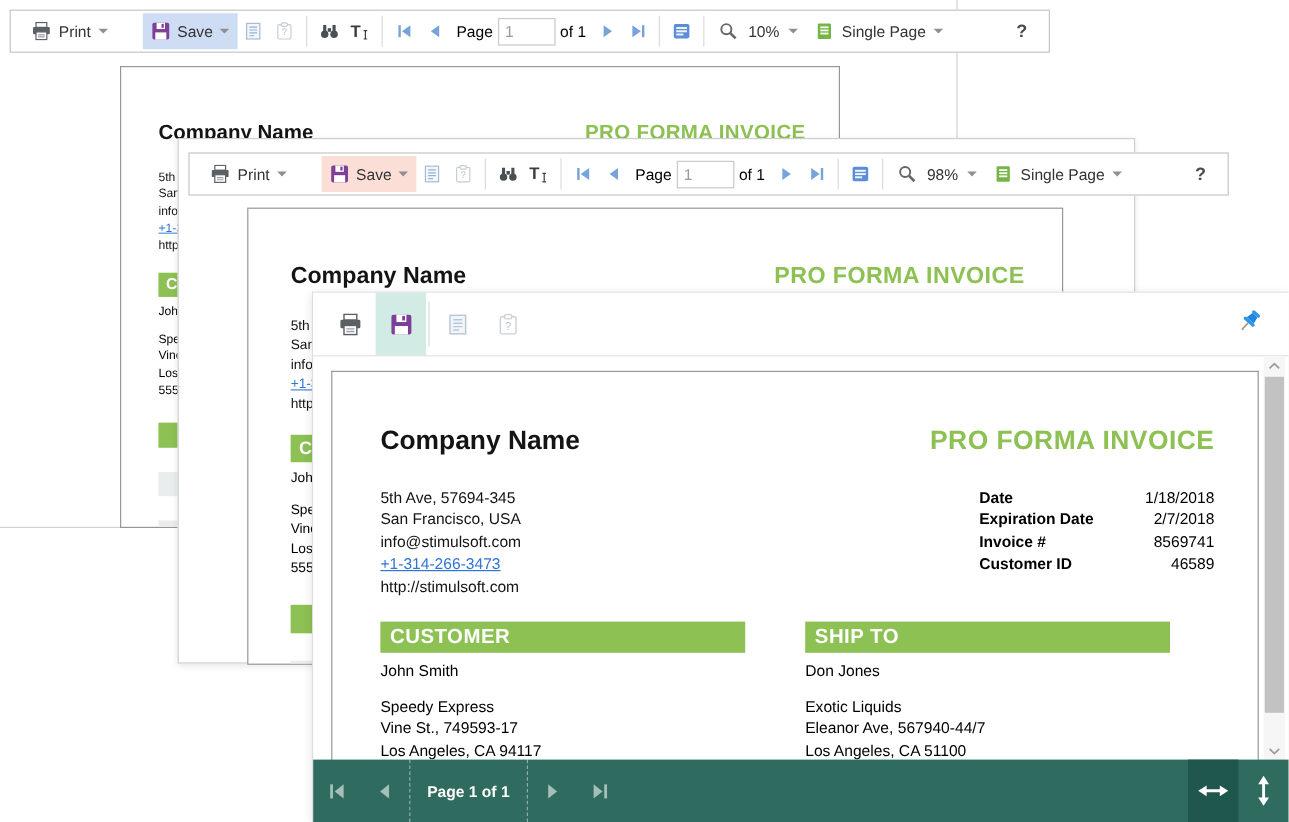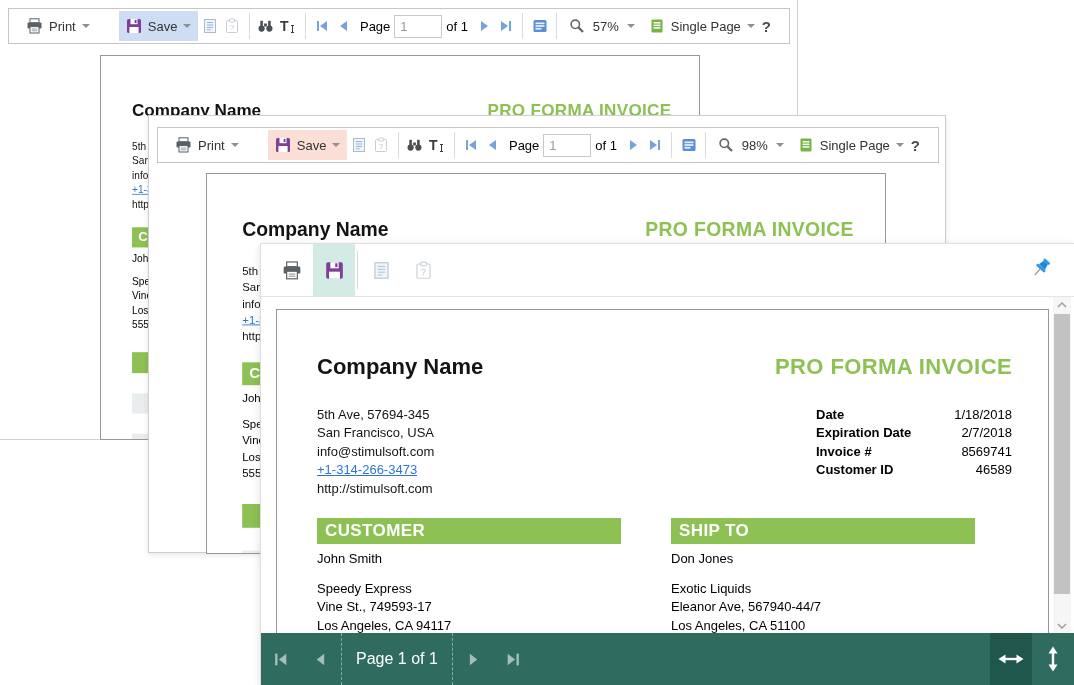--- a/index.html
+++ b/index.html
@@ -7,21 +7,21 @@
   body { font-family: "Liberation Sans", "DejaVu Sans", sans-serif; }
   .screen { position:relative; width:1074px; height:685px; overflow:hidden; background:#fff; }
 
   
   .window { position:absolute; background:#fff; }
   .win1 { left:0; top:0; width:798px; height:440px; border-right:1px solid #d2d2d2; border-bottom:1px solid #d2d2d2; z-index:1; }
   .win2 { left:148px; top:115px; width:798px; height:438px; border:1px solid #cfcfcf; box-shadow:0 2px 6px rgba(0,0,0,0.10); z-index:2; }
   .win3 { left:260px; top:243px; width:814px; height:442px; border:1px solid #dedede; border-right:none; border-bottom:none; box-shadow:0 2px 8px rgba(0,0,0,0.12); z-index:3; }
 
   
-  .tb { position:absolute; left:8px; width:782px; height:36px; border:1px solid #c6c6c6; background:#fff;
+  .tb { position:absolute; left:8px; width:867px; height:36px; border:1px solid #c6c6c6; background:#fff;
         display:flex; align-items:center; padding:0 10px; font-size:13px; color:#333; white-space:nowrap; }
   .win1 .tb { top:8px; } .win2 .tb { top:11px; }
   .tb-btn { display:flex; align-items:center; gap:6px; height:30px; padding:0 7px; cursor:default; }
   .tb-btn.save { margin-left:22px; }
   .hl-blue  { background:#cedcf4; }
   .hl-peach { background:#fbdfd6; }
   .tb-icon { width:26px; height:28px; display:flex; align-items:center; justify-content:center; }
   .tb-sep { width:1px; height:26px; background:#dcdcdc; margin:0 5px; }
   .tb-label { color:#000000; margin:0 4px; }
   .tb-input { width:48px; height:23px; border:1px solid #c9c9c9; color:#9a9a9a; font-size:13px; padding:0 5px; font-family:inherit; background:#fff; }
@@ -68,21 +68,21 @@
 
   
   .vscroll { position:absolute; right:3px; top:53px; width:18px; height:337px; background:#f6f6f6; }
   .sb-arrow { position:absolute; left:0; width:18px; height:16px; display:flex; align-items:center; justify-content:center; }
   .sb-arrow.up { top:0; } .sb-arrow.down { bottom:0; }
   .sb-thumb { position:absolute; left:1px; top:17px; width:16px; height:280px; background:#c2c2c2; }
 
   
   .navbar { position:absolute; left:0; bottom:0; width:100%; height:52px; background:#2f6b5f; display:flex; align-items:stretch; }
   .nb-btn { width:40px; display:flex; align-items:center; justify-content:center; }
-  .nb-page { display:flex; align-items:center; padding:0 14px; color:#fff; font-size:16px; font-weight:normal;
+  .nb-page { display:flex; align-items:center; padding:0 14px; color:#fff; font-size:13px; font-weight:bold;
              border-left:1px dashed rgba(255,255,255,0.45); border-right:1px dashed rgba(255,255,255,0.45); }
   .nb-right { margin-left:auto; display:flex; }
   .nb-big { width:42px; display:flex; align-items:center; justify-content:center; }
   .nb-big.active { background:#20574c; }
 </style>
 </head>
 <body>
 
 <div class="screen">
 
@@ -179,21 +179,21 @@
             <rect x="3.5" y="7.2" width="9" height="1.7" fill="#eaf1fb"></rect>
             <rect x="3.5" y="9.9" width="6" height="1.7" fill="#eaf1fb"></rect>
           </svg>
   </div>
   <div class="tb-sep"></div>
   <div class="tb-btn">
     <svg width="16" height="16" viewBox="0 0 16 16">
             <circle cx="6.3" cy="6.3" r="4.2" fill="none" stroke="#62676b" stroke-width="1.6"></circle>
             <line x1="9.6" y1="9.6" x2="14" y2="14" stroke="#62676b" stroke-width="2.2"></line>
           </svg>
-    <span class="tb-zoomtxt">57%</span>
+    <span class="tb-zoomtxt">10%</span>
     <span class="caret"></span>
   </div>
   <div class="tb-btn">
     <svg width="16" height="16" viewBox="0 0 16 16">
             <rect x="2.5" y="1.5" width="11" height="13" rx="1" fill="#74b544"></rect>
             <rect x="4.6" y="4" width="6.8" height="1.5" fill="#fff"></rect>
             <rect x="4.6" y="6.6" width="6.8" height="1.5" fill="#fff"></rect>
             <rect x="4.6" y="9.2" width="6.8" height="1.5" fill="#fff"></rect>
           </svg>
     <span>Single Page</span>

